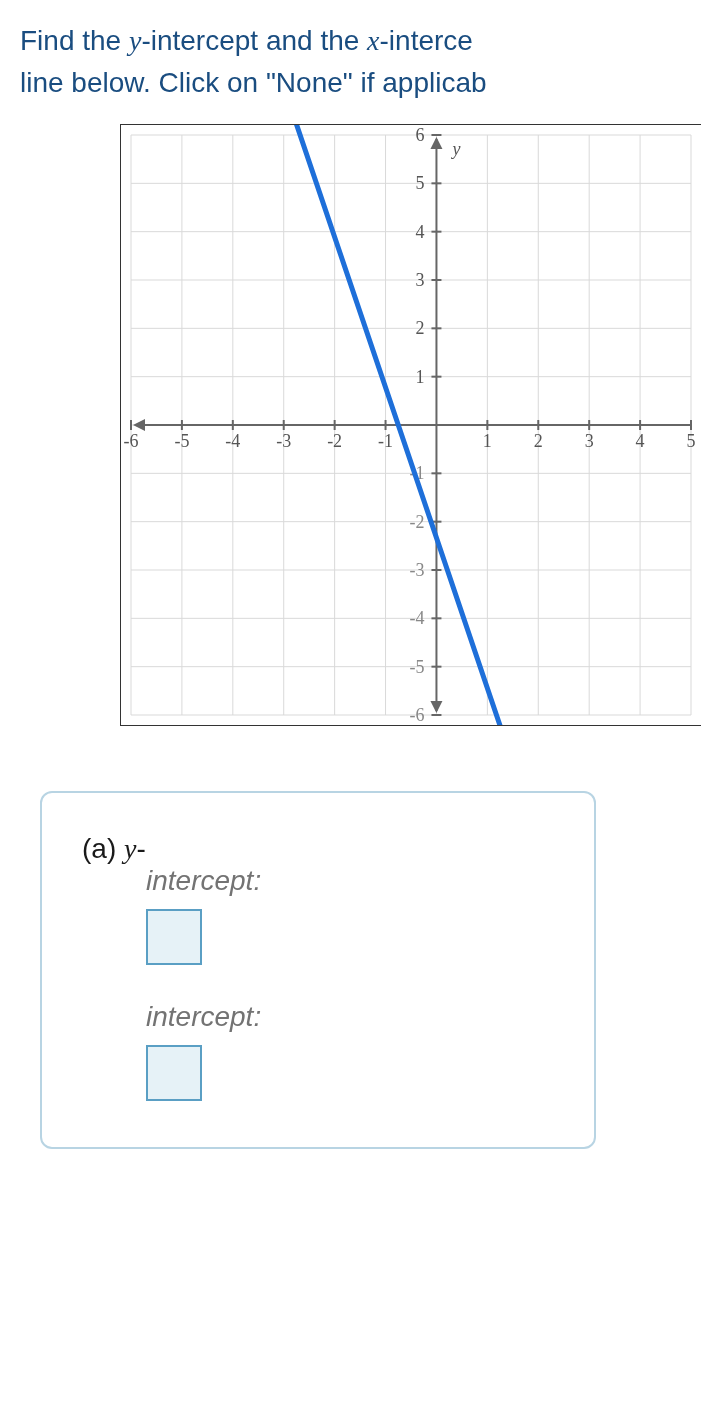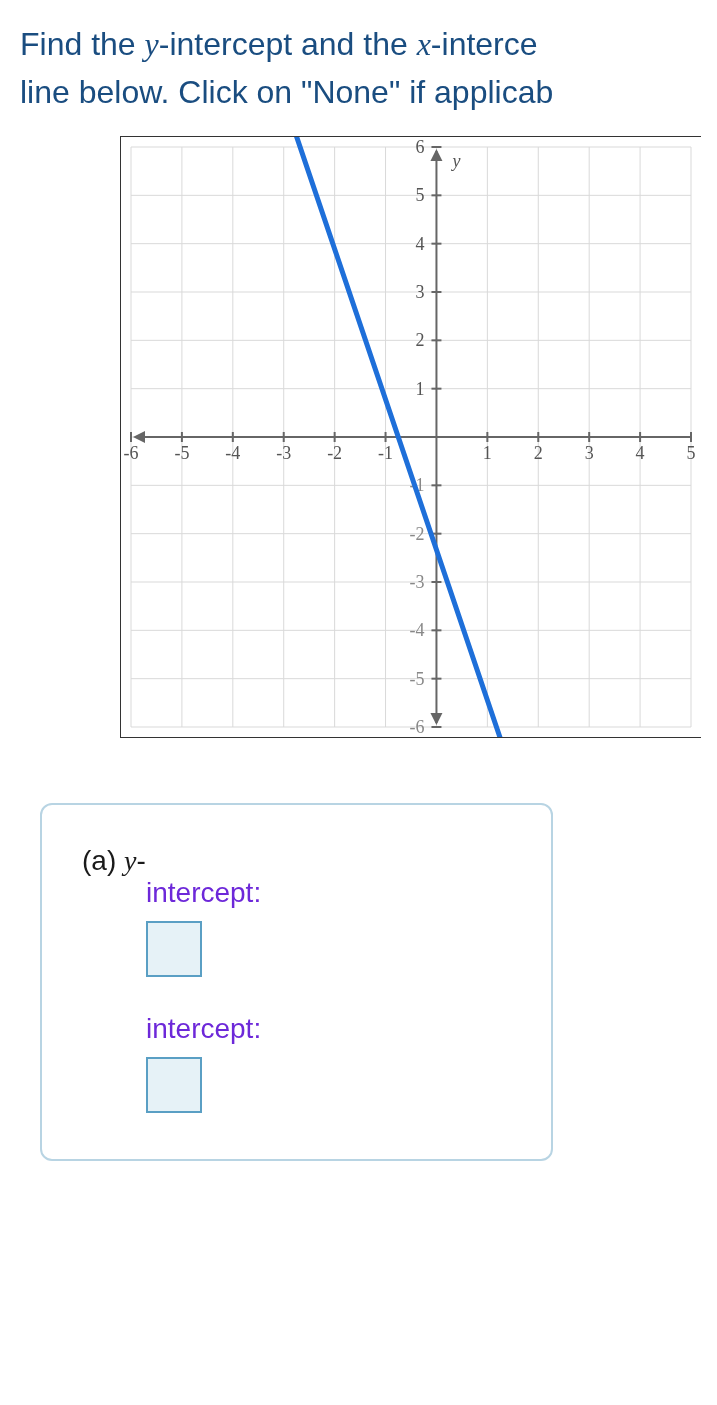--- a/index.html
+++ b/index.html
@@ -6,21 +6,21 @@
     body {
       font-family: Verdana, Geneva, sans-serif;
       font-size: 24px;
       color: #333;
       width: 717px;
       padding: 20px 0 0 20px;
       background: #fff;
     }
     .question-text {
       color: #1a4d80;
-      font-size: 32px;
+      font-size: 28px;
       line-height: 1.5;
       margin-bottom: 20px;
     }
     .question-text .var {
       font-style: italic;
       font-family: "Times New Roman", serif;
     }
     .graph-container {
       margin-left: 100px;
       margin-bottom: 60px;
@@ -29,38 +29,39 @@
       border: 1px solid #333;
       border-right: none;
       display: inline-block;
       line-height: 0;
     }
     .answer-card {
       border: 2px solid #b8d4e3;
       border-radius: 12px;
       padding: 40px 40px;
       margin-left: 20px;
-      width: 513px;
+      width: 556px;
     }
     .answer-row {
       margin-bottom: 30px;
     }
     .answer-label {
       font-size: 28px;
       color: #1a1a1a;
     }
     .answer-label .var {
       font-style: italic;
       font-family: "Times New Roman", serif;
     }
     .answer-sub {
       font-size: 28px;
       margin-left: 64px;
-      color: #6d28d9;
+      color: #737373;
       margin-bottom: 12px;
+      font-style: italic;
     }
     .input-box {
       width: 56px;
       height: 56px;
       border: 2px solid #5a9fc4;
       background: #e6f2f7;
       margin-left: 64px;
       display: inline-block;
     }
   </style>

